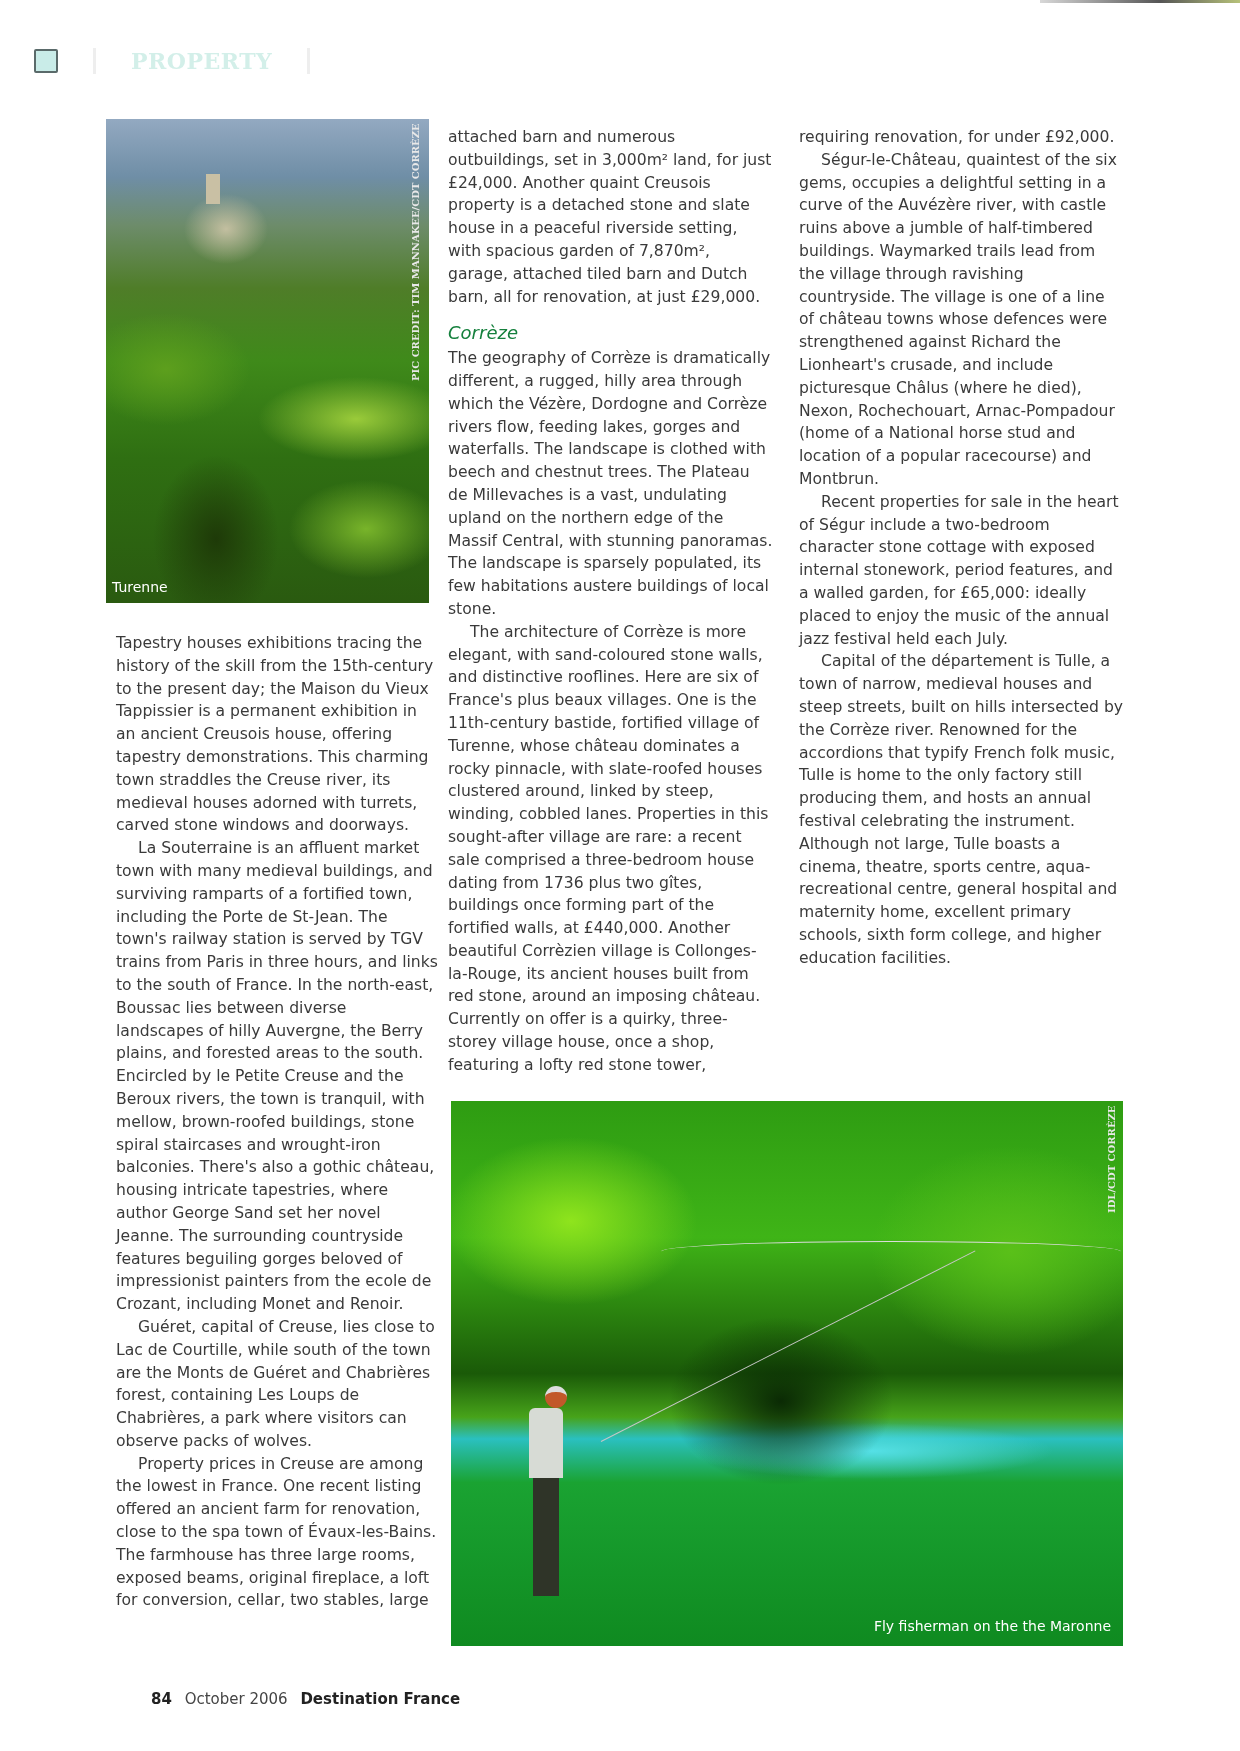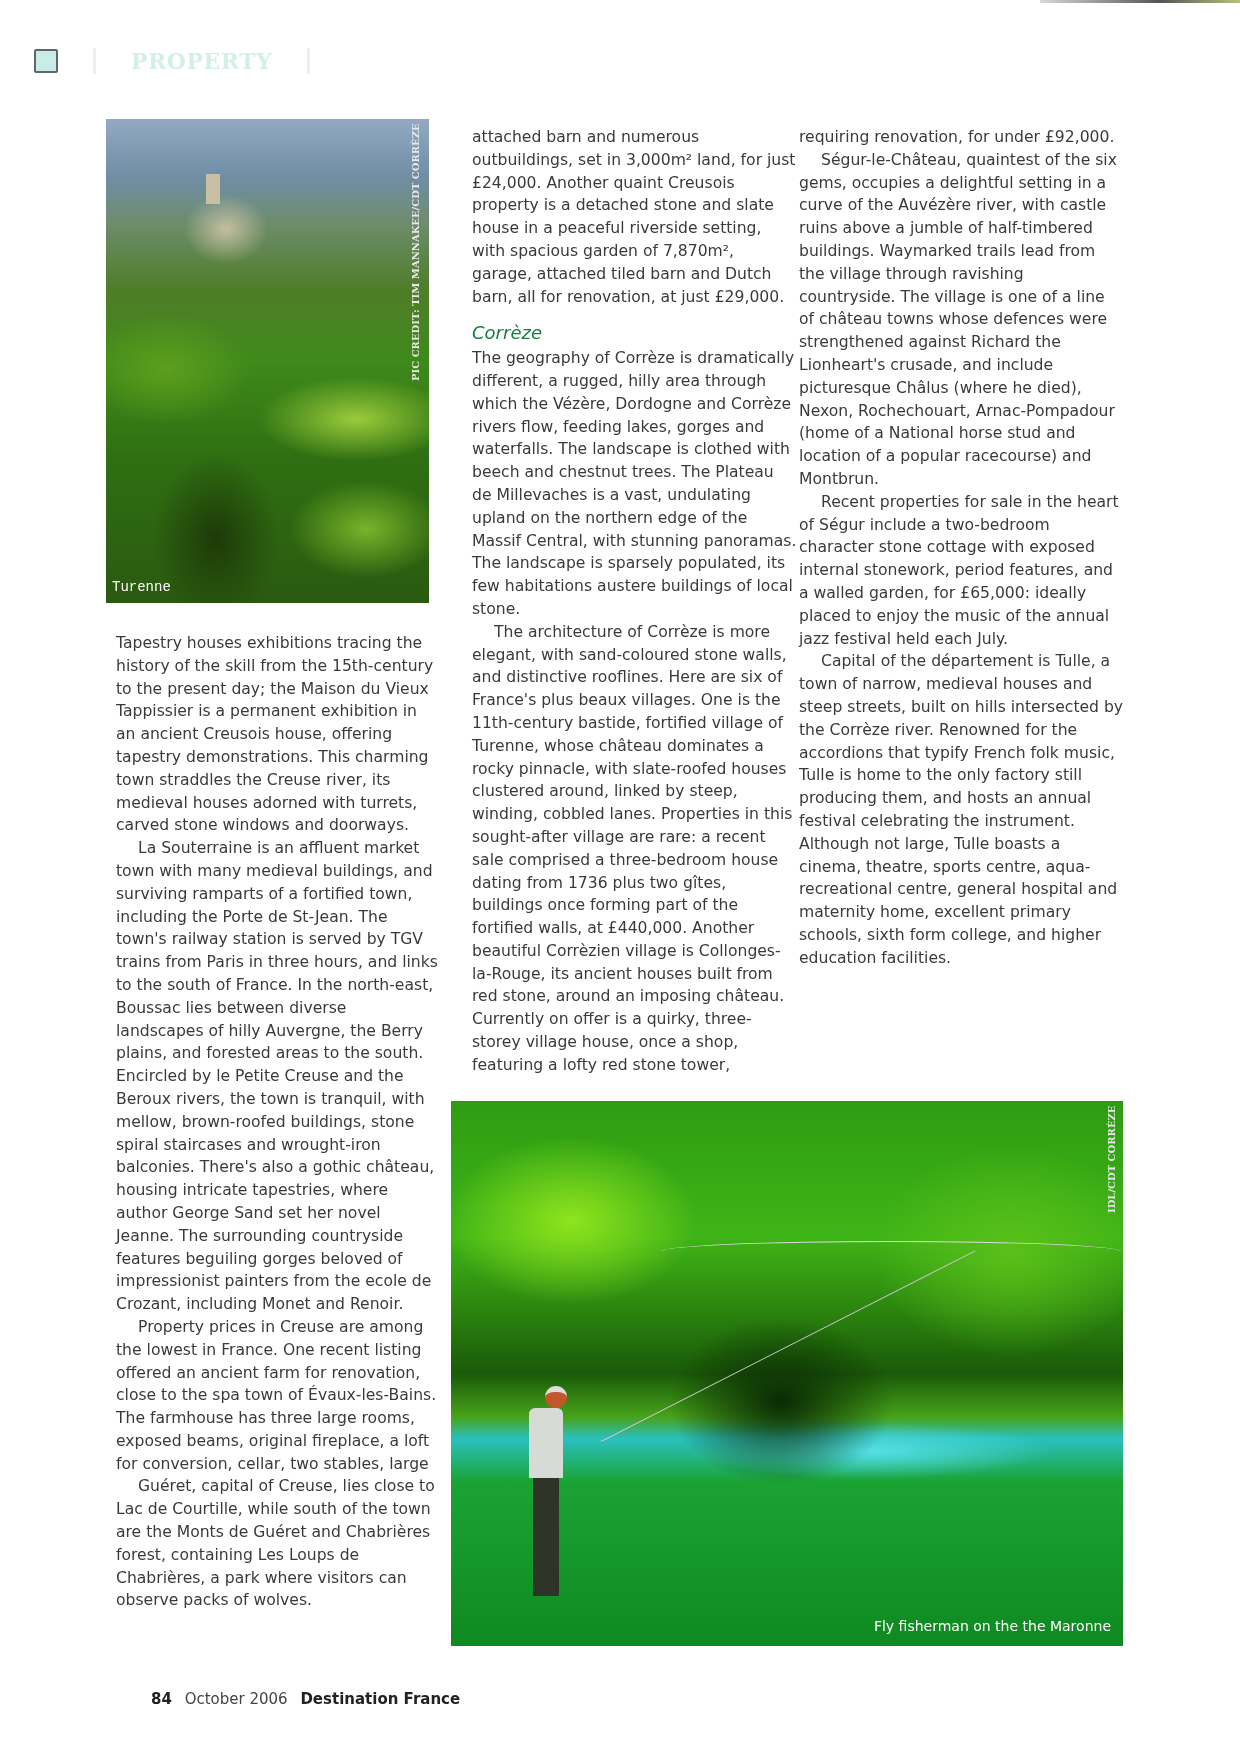--- a/index.html
+++ b/index.html
@@ -6,21 +6,21 @@
   body { width: 1240px; height: 1751px; position: relative; overflow: hidden; font-family: "DejaVu Sans", sans-serif; color: #3a3a3a; }
   .topline { position: absolute; left: 1040px; top: 0; width: 200px; height: 3px; background: linear-gradient(90deg, #d8d8d8, #555 60%, #b7c27a); }
   .header { position: absolute; left: 34px; top: 47px; height: 28px; display: flex; align-items: center; gap: 21px; }
   .hdr-box { width: 24px; height: 24px; border: 2px solid #5a6a6a; background: #c9ece8; box-sizing: border-box; border-radius: 2px; }
   .hdr-bar { width: 3px; height: 26px; background: #eeeeee; margin: 0 14px; }
   .hdr-title { font-family: "DejaVu Serif", serif; font-weight: bold; font-size: 22px; color: #d3efe9; letter-spacing: 0.5px; }
   .col { position: absolute; font-size: 15.6px; line-height: 22.8px; color: #3a3a3a; }
   .col p { margin: 0; text-indent: 22px; }
   .col p.noindent { text-indent: 0; }
   .col1 { left: 116px; top: 632px; width: 322px; }
-  .col2 { left: 472px; top: 126px; width: 325px; }
+  .col2 { left: 448px; top: 126px; width: 325px; }
   .col3 { left: 799px; top: 126px; width: 325px; }
   .subhead { font-style: italic; font-size: 18px; color: #15803d; margin: 14px 0 2px 0; font-family: "DejaVu Sans", sans-serif; }
   .photo { position: absolute; overflow: hidden; }
   .photo1 { left: 106px; top: 119px; width: 323px; height: 484px;
     background:
       radial-gradient(ellipse 60px 50px at 120px 110px, rgba(210,200,170,0.85), transparent 70%),
       radial-gradient(ellipse 140px 60px at 250px 300px, #9acb3a, transparent 70%),
       radial-gradient(ellipse 120px 80px at 60px 250px, #5d9f1d, transparent 70%),
       radial-gradient(ellipse 110px 70px at 260px 410px, #78b42a, transparent 70%),
       radial-gradient(ellipse 90px 120px at 110px 420px, #1e3a08, transparent 70%),
@@ -33,21 +33,21 @@
       radial-gradient(ellipse 160px 120px at 330px 300px, #0a2a04, transparent 70%),
       radial-gradient(ellipse 260px 40px at 420px 350px, #55e0e6, transparent 70%),
       linear-gradient(180deg, #2e9c12 0%, #3fb417 25%, #1a5a08 50%, #47a31a 58%, #2ac0c0 62%, #1aa332 70%, #0f8a20 100%); }
   .fisher { position: absolute; left: 72px; top: 285px; width: 44px; height: 210px; }
   .fisher .head { position: absolute; left: 22px; top: 0; width: 22px; height: 22px; border-radius: 50%; background: #c2582a; border-top: 6px solid #ddd; box-sizing: border-box; }
   .fisher .body { position: absolute; left: 6px; top: 22px; width: 34px; height: 70px; background: #d7dbd5; border-radius: 6px 6px 0 0; }
   .fisher .legs { position: absolute; left: 10px; top: 92px; width: 26px; height: 118px; background: #2f3428; }
   .rod { position: absolute; left: 150px; top: 150px; width: 420px; height: 1px; background: #c7c7c7; transform-origin: left center; transform: rotate(-27deg); top: 340px; }
   .line { position: absolute; left: 210px; top: 140px; width: 460px; height: 20px; border-top: 1px solid #dcdcdc; border-radius: 50% 50% 0 0; }
   .caption { position: absolute; font-family: "DejaVu Sans", sans-serif; color: #ffffff; font-size: 14px; }
-  .photo1 .caption { left: 6px; bottom: 8px; font-family: Liberation Mono, monospace; }
+  .photo1 .caption { left: 6px; bottom: 8px; }
   .photo2 .caption { right: 12px; bottom: 12px; }
   .credit { position: absolute; font-family: "DejaVu Serif", serif; font-weight: bold; color: #e8e8e8; font-size: 10px; white-space: nowrap; transform-origin: left top; transform: rotate(-90deg); }
   .photo1 .credit { left: 304px; top: 262px; }
   .photo2 .credit { left: 655px; top: 112px; }
   .footer { position: absolute; left: 107px; top: 1690px; font-size: 15px; color: #222; }
   .footer .pg { font-weight: bold; margin-right: 8px; margin-left: 44px; }
   .footer .date { color: #444; margin-right: 8px; }
   .footer .mag { font-weight: bold; }
 </style>
 </head>
@@ -64,22 +64,22 @@
 
 <div class="photo photo1">
   <div class="castle"></div>
   <div class="credit">PIC CREDIT: TIM MANNAKEE/CDT CORRÈZE</div>
   <div class="caption">Turenne</div>
 </div>
 
 <div class="col col1">
   <p class="noindent">Tapestry houses exhibitions tracing the history of the skill from the 15th-century to the present day; the Maison du Vieux Tappissier is a permanent exhibition in an ancient Creusois house, offering tapestry demonstrations. This charming town straddles the Creuse river, its medieval houses adorned with turrets, carved stone windows and doorways.</p>
   <p>La Souterraine is an affluent market town with many medieval buildings, and surviving ramparts of a fortified town, including the Porte de St-Jean. The town's railway station is served by TGV trains from Paris in three hours, and links to the south of France. In the north-east, Boussac lies between diverse landscapes of hilly Auvergne, the Berry plains, and forested areas to the south. Encircled by le Petite Creuse and the Beroux rivers, the town is tranquil, with mellow, brown-roofed buildings, stone spiral staircases and wrought-iron balconies. There's also a gothic château, housing intricate tapestries, where author George Sand set her novel Jeanne. The surrounding countryside features beguiling gorges beloved of impressionist painters from the ecole de Crozant, including Monet and Renoir.</p>
+  <p>Guéret, capital of Creuse, lies close to Lac de Courtille, while south of the town are the Monts de Guéret and Chabrières forest, containing Les Loups de Chabrières, a park where visitors can observe packs of wolves.</p>
   <p>Property prices in Creuse are among the lowest in France. One recent listing offered an ancient farm for renovation, close to the spa town of Évaux-les-Bains. The farmhouse has three large rooms, exposed beams, original fireplace, a loft for conversion, cellar, two stables, large</p>
-  <p>Guéret, capital of Creuse, lies close to Lac de Courtille, while south of the town are the Monts de Guéret and Chabrières forest, containing Les Loups de Chabrières, a park where visitors can observe packs of wolves.</p>
 </div>
 
 <div class="col col2">
   <p class="noindent">attached barn and numerous outbuildings, set in 3,000m² land, for just £24,000. Another quaint Creusois property is a detached stone and slate house in a peaceful riverside setting, with spacious garden of 7,870m², garage, attached tiled barn and Dutch barn, all for renovation, at just £29,000.</p>
   <div class="subhead">Corrèze</div>
   <p class="noindent">The geography of Corrèze is dramatically different, a rugged, hilly area through which the Vézère, Dordogne and Corrèze rivers flow, feeding lakes, gorges and waterfalls. The landscape is clothed with beech and chestnut trees. The Plateau de Millevaches is a vast, undulating upland on the northern edge of the Massif Central, with stunning panoramas. The landscape is sparsely populated, its few habitations austere buildings of local stone.</p>
   <p>The architecture of Corrèze is more elegant, with sand-coloured stone walls, and distinctive rooflines. Here are six of France's plus beaux villages. One is the 11th-century bastide, fortified village of Turenne, whose château dominates a rocky pinnacle, with slate-roofed houses clustered around, linked by steep, winding, cobbled lanes. Properties in this sought-after village are rare: a recent sale comprised a three-bedroom house dating from 1736 plus two gîtes, buildings once forming part of the fortified walls, at £440,000. Another beautiful Corrèzien village is Collonges-la-Rouge, its ancient houses built from red stone, around an imposing château. Currently on offer is a quirky, three-storey village house, once a shop, featuring a lofty red stone tower,</p>
 </div>
 
 <div class="col col3">

